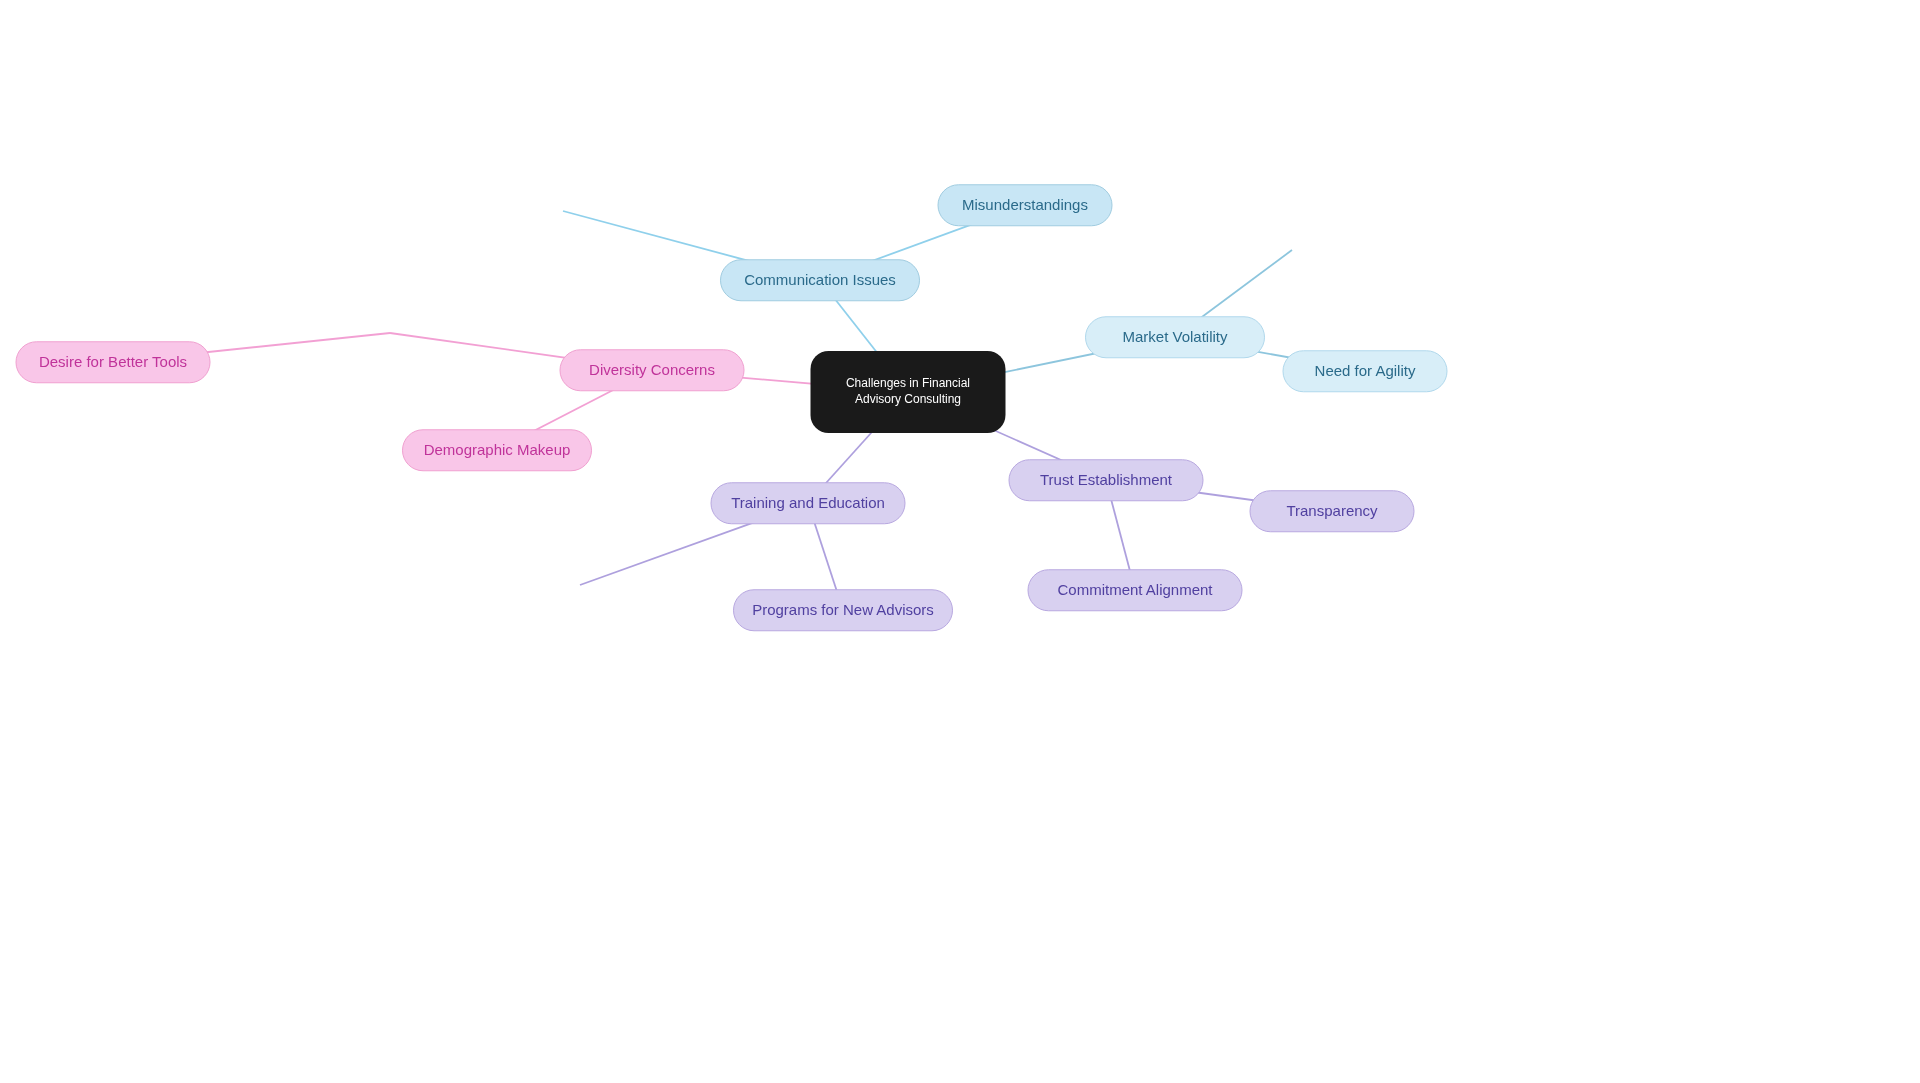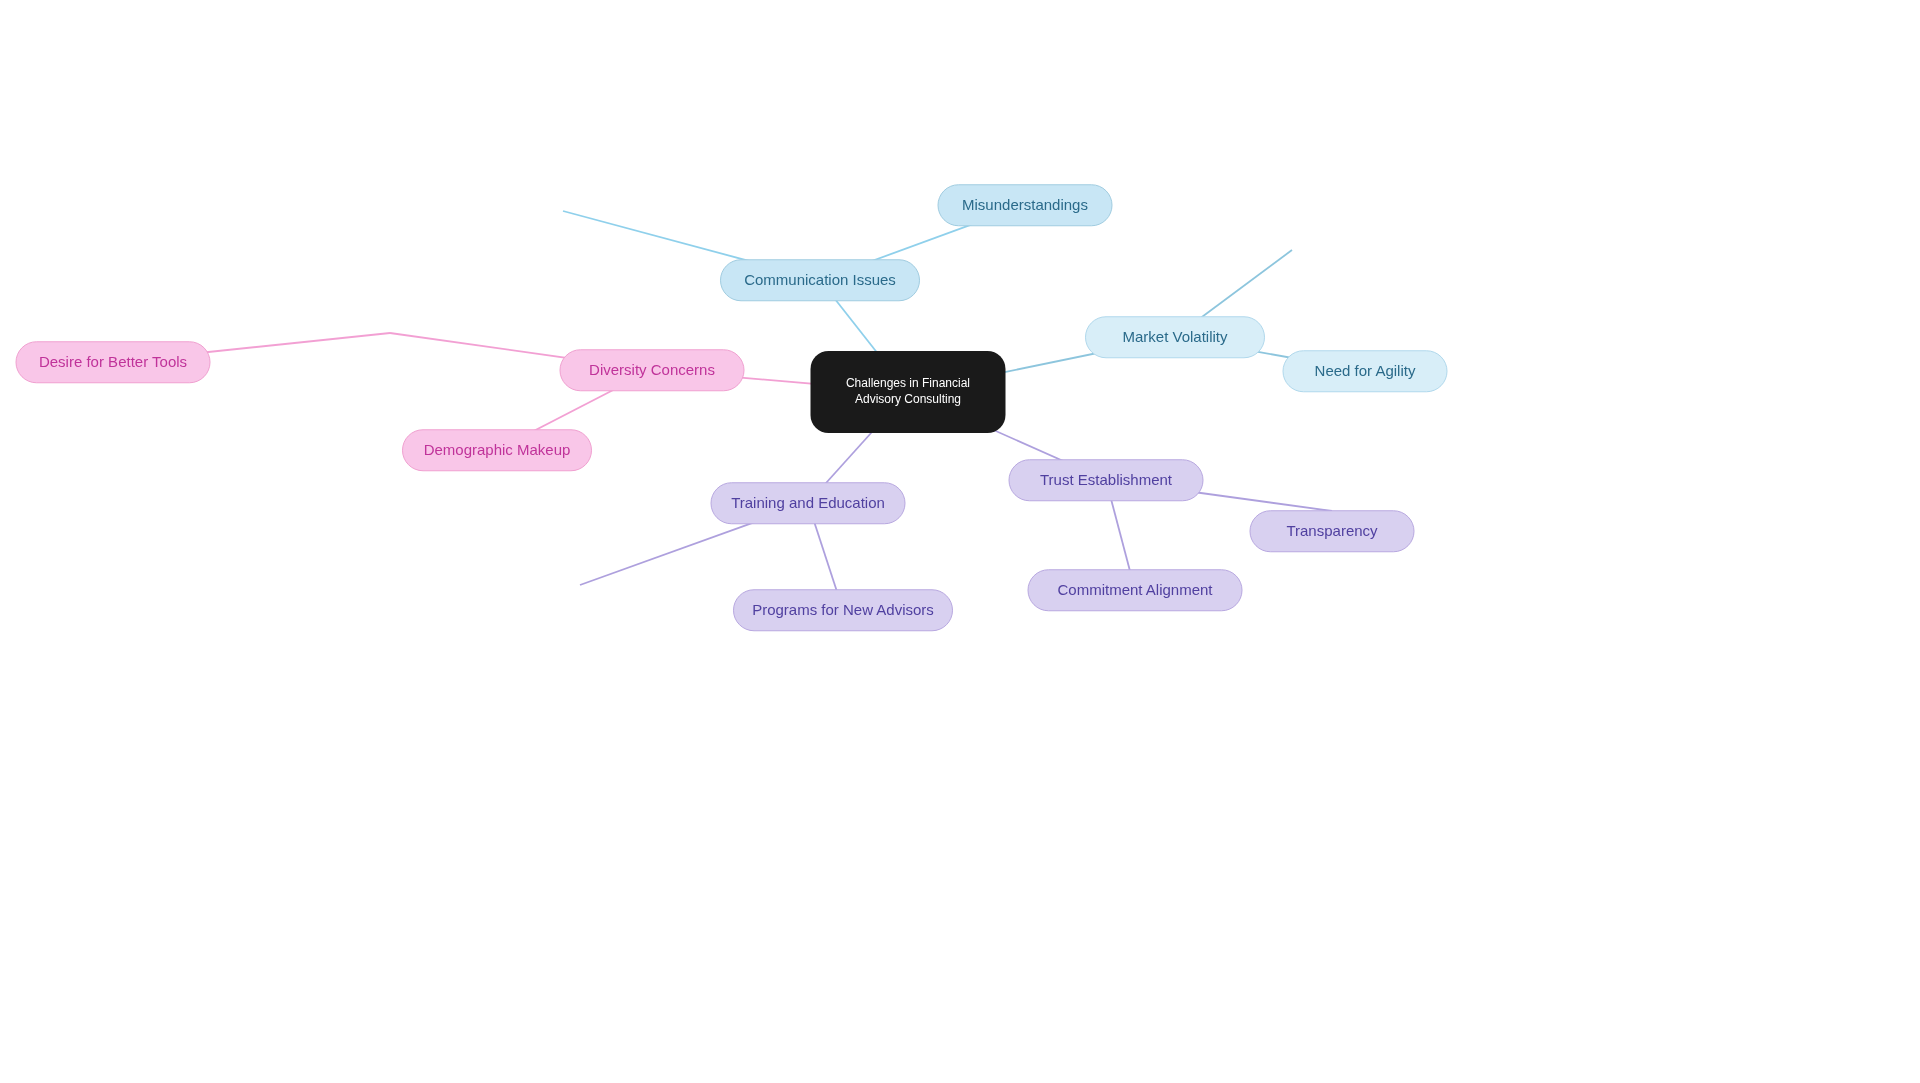--- a/index.html
+++ b/index.html
@@ -93,17 +93,17 @@
 <div class="node node-center" style="left: 908px; top: 392px; width: 195px; height: 82px;">Challenges in Financial
 Advisory Consulting</div>
     <div class="node node-blue" style="left: 820px; top: 280px; width: 200px;">Communication Issues</div>
     <div class="node node-blue" style="left: 1025px; top: 205px; width: 175px;">Misunderstandings</div>
     <div class="node node-pink" style="left: 652px; top: 370px; width: 185px;">Diversity Concerns</div>
     <div class="node node-pink" style="left: 113px; top: 362px; width: 195px; text-align: right;">Desire for Better Tools</div>
     <div class="node node-pink" style="left: 497px; top: 450px; width: 190px;">Demographic Makeup</div>
     <div class="node node-purple" style="left: 808px; top: 503px; width: 195px;">Training and Education</div>
     <div class="node node-purple" style="left: 843px; top: 610px; width: 220px;">Programs for New Advisors</div>
     <div class="node node-purple" style="left: 1106px; top: 480px; width: 195px;">Trust Establishment</div>
-    <div class="node node-purple" style="left: 1332px; top: 511px; width: 165px; margin-top: 20px;">Transparency</div>
+    <div class="node node-purple" style="left: 1332px; top: 511px; width: 165px;">Transparency</div>
     <div class="node node-purple" style="left: 1135px; top: 590px; width: 215px;">Commitment Alignment</div>
     <div class="node node-light-blue" style="left: 1175px; top: 337px; width: 180px;">Market Volatility</div>
     <div class="node node-light-blue" style="left: 1365px; top: 371px; width: 165px;">Need for Agility</div>
   </div>
 
 </body></html>

